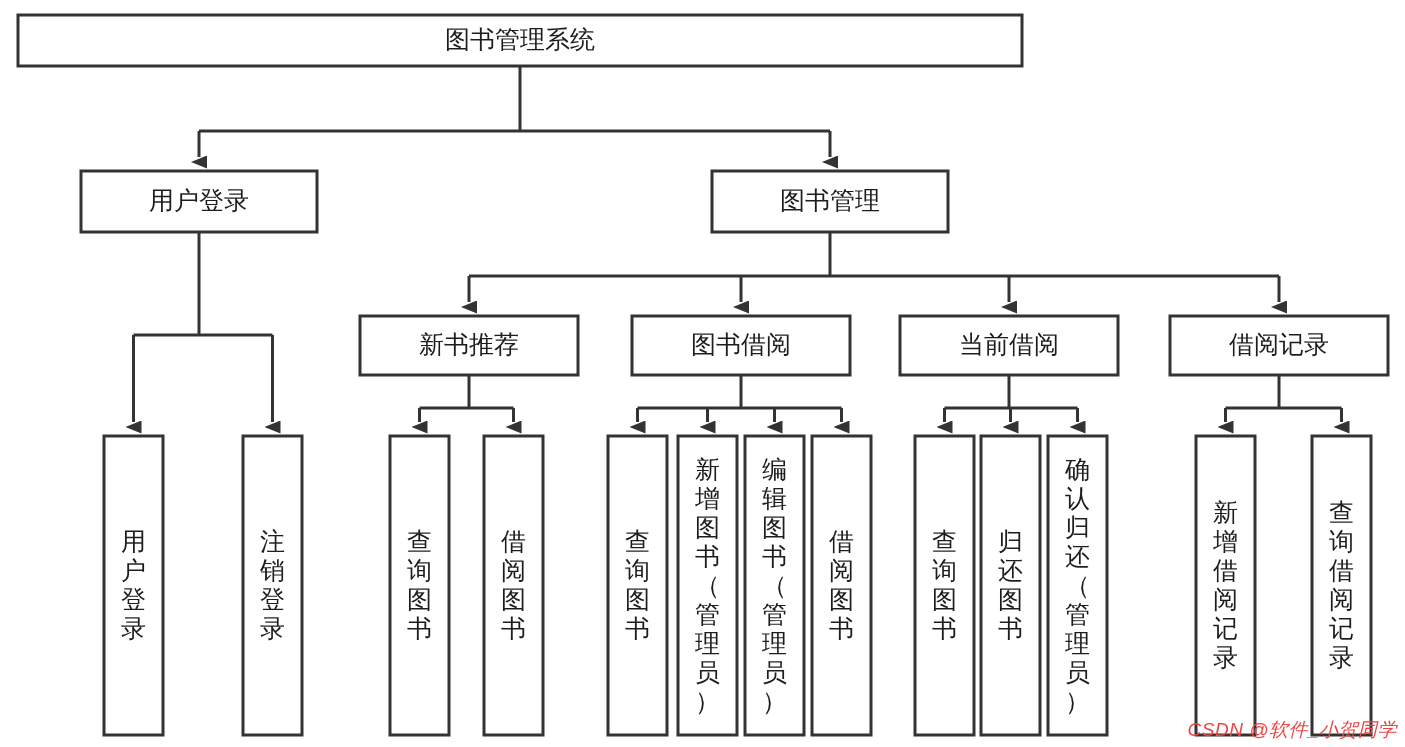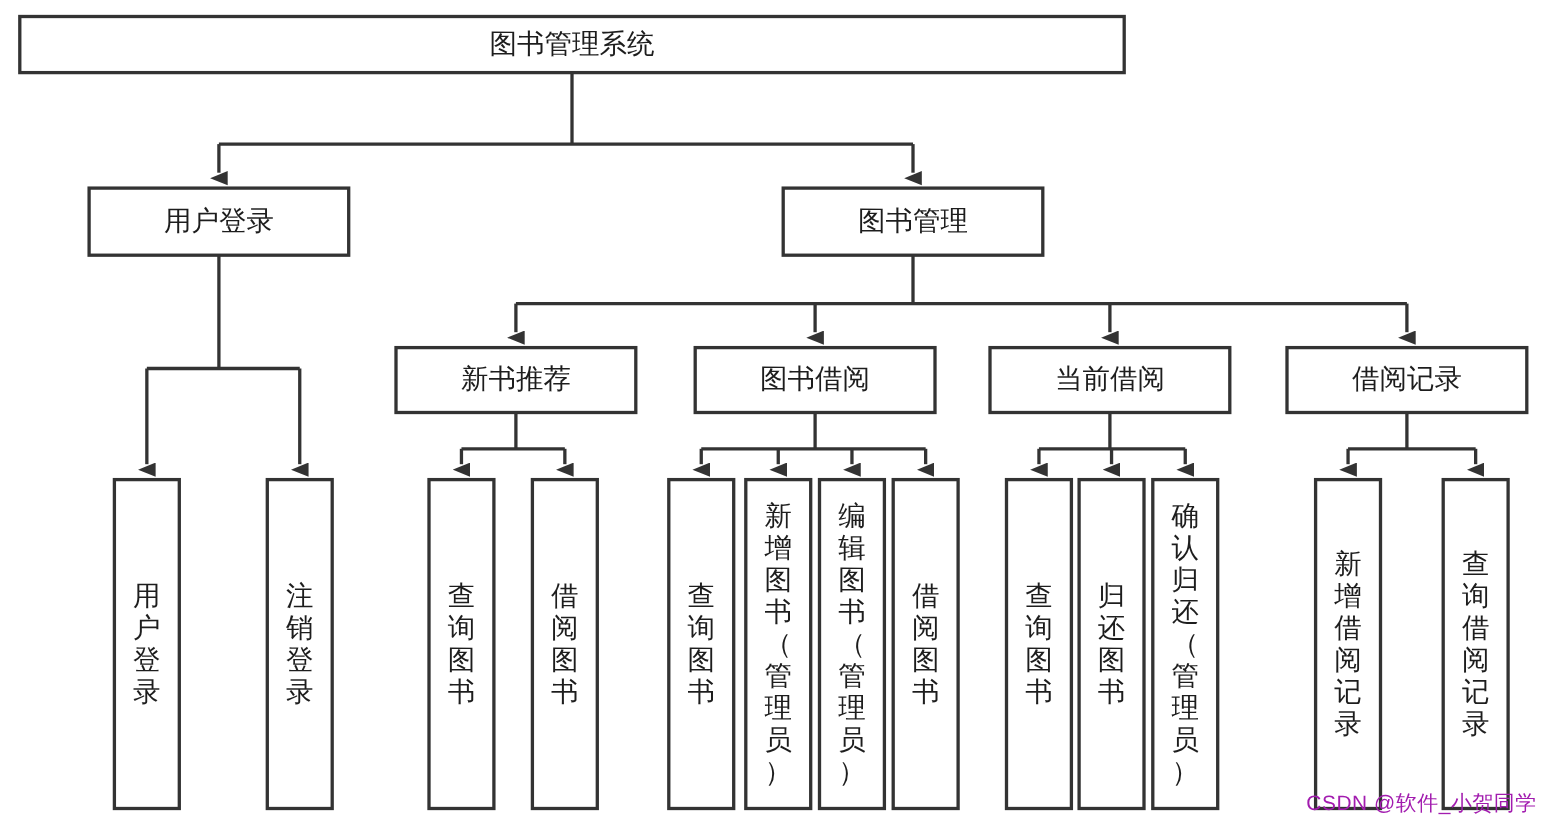--- a/index.html
+++ b/index.html
@@ -4,21 +4,21 @@
 <style>
   html,body{margin:0;padding:0;background:#ffffff;}
   body{font-family:"Liberation Sans","DejaVu Sans",sans-serif;}
   #stage{position:relative;width:1405px;height:747px;background:#ffffff;overflow:hidden;}
   svg#tree{position:absolute;left:0;top:0;width:1405px;height:747px;}
   .node-rect{fill:#ffffff;stroke:#333333;stroke-width:3;}
   .node-label-h{font-family:"Liberation Sans","DejaVu Sans",sans-serif;font-size:25px;fill:#1d1d1d;text-anchor:middle;dominant-baseline:middle;}
   .node-label-v{font-family:"Liberation Sans","DejaVu Sans",sans-serif;font-size:25px;fill:#1d1d1d;text-anchor:middle;}
   .connector{stroke:#333333;stroke-width:3;fill:none;}
   .arrow-head{fill:#333333;stroke:none;}
-  .watermark{position:absolute;right:8px;bottom:4px;font-family:"Liberation Sans","DejaVu Sans",sans-serif;font-size:19px;color:#a21caf;white-space:nowrap;letter-spacing:.5px;}
+  .watermark{position:absolute;right:8px;bottom:4px;font-family:"Liberation Sans","DejaVu Sans",sans-serif;font-size:19px;color:#ef4444;white-space:nowrap;letter-spacing:.5px;font-style:italic;}
 </style>
 </head>
 <body>
 
 <div id="stage">
 
   <svg id="tree" viewBox="0 0 1405 747">
     <defs>
       <marker id="arr" markerWidth="14" markerHeight="16" refX="1.5" refY="8" orient="auto" markerUnits="userSpaceOnUse">
         <path class="arrow-head" d="M0,0 L13,0 L6.5,16 Z"></path>

